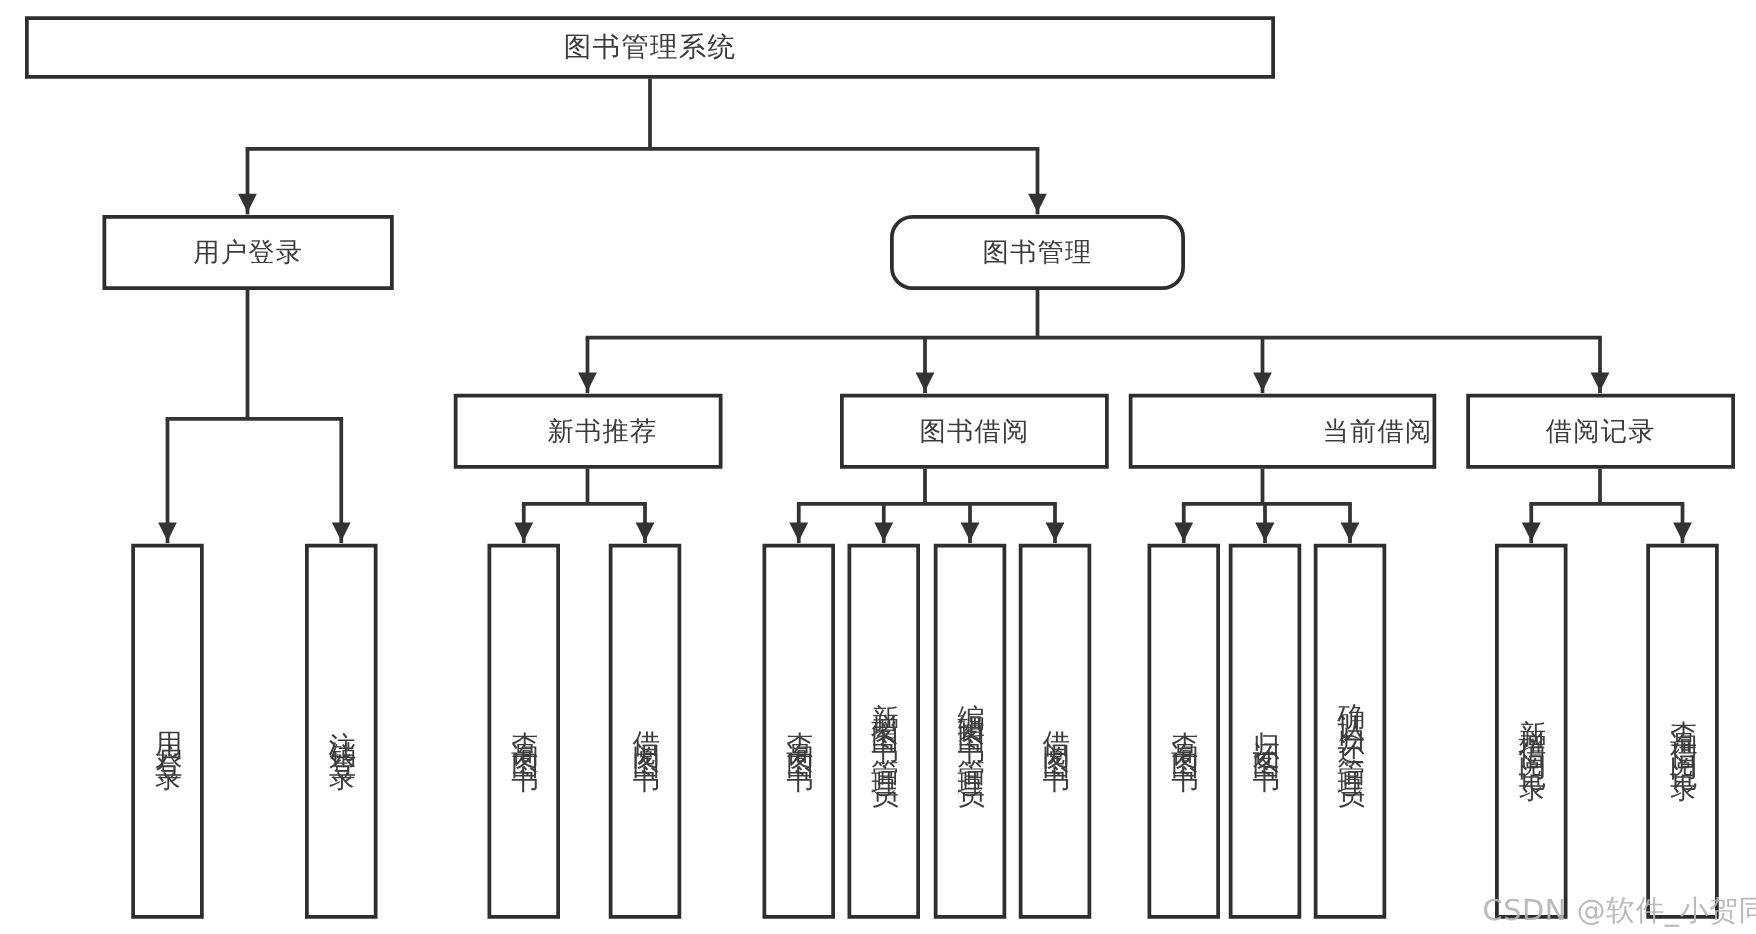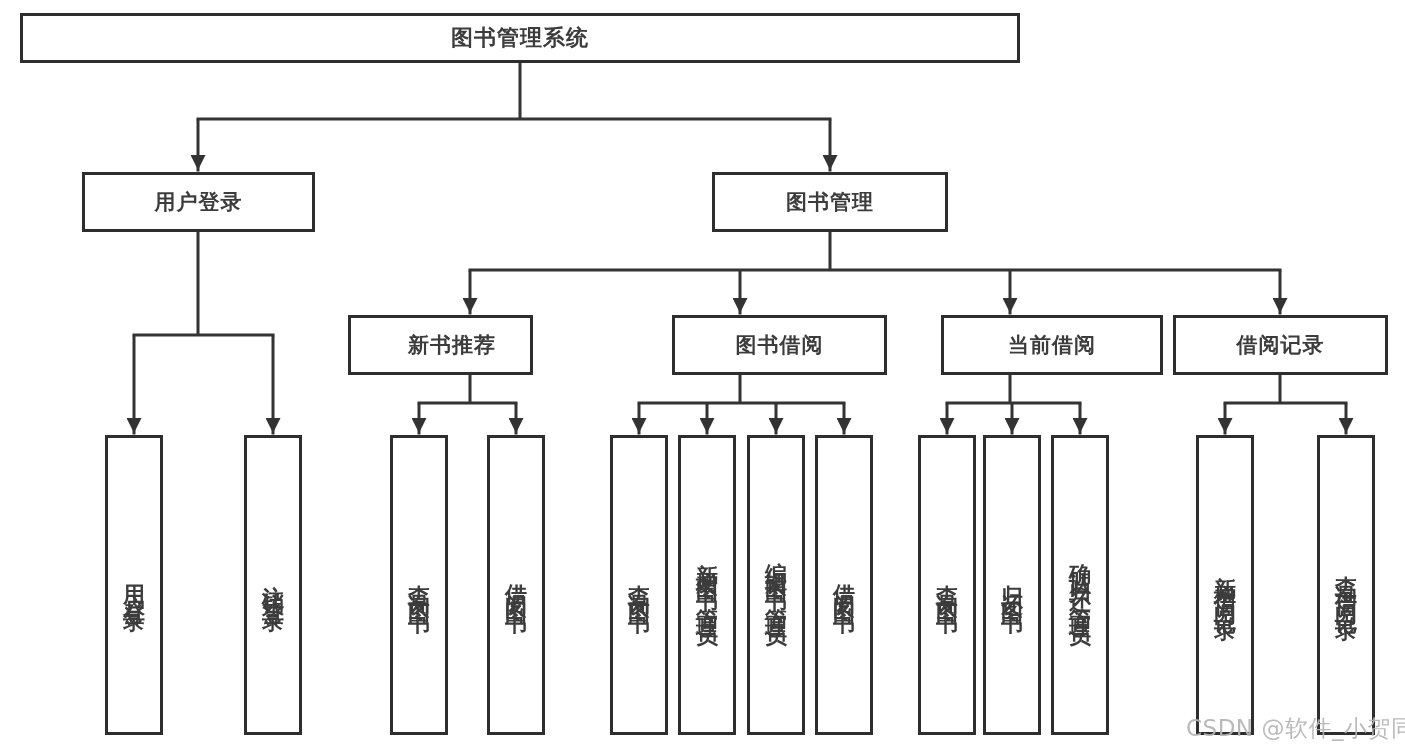--- a/index.html
+++ b/index.html
@@ -33,21 +33,20 @@
   .node {
     position: absolute;
     box-sizing: border-box;
     background: #ffffff;
     border: 3px solid #2e2e2e;
     display: flex;
     align-items: center;
     justify-content: center;
     color: #3c3c3c;
     z-index: 2;
-    font-weight: bold;
   }
   .node .lbl {
     font-size: 21px;
     letter-spacing: 1px;
     white-space: nowrap;
   }
   .node.leaf {
     top: 435px;
     width: 58px;
     height: 300px;
@@ -57,25 +56,25 @@
     font-size: 22px;
     letter-spacing: 9px;
     line-height: 1;
     white-space: nowrap;
   }
   
   #n-root   { left: 20px;  top: 13px;  width: 1000px; height: 50px; }
   #n-root .lbl { font-size: 22px; }
   
   #n-login  { left: 82px;  top: 172px; width: 233px; height: 60px; }
-  #n-mgmt   { left: 712px; top: 172px; width: 236px; height: 60px; }
-  
-  #n-newbook { left: 348px;  top: 315px; width: 185px; height: 60px; padding-left: 23px; }
+  #n-mgmt   { left: 712px; top: 172px; width: 236px; height: 60px; border-radius: 18px; }
+  
+  #n-newbook { left: 363px;  top: 315px; width: 215px; height: 60px; padding-left: 23px; }
   #n-borrow  { left: 633px;  top: 315px; width: 215px; height: 60px; margin-left: 39px; }
-  #n-current { left: 941px;  top: 315px; width: 222px; height: 60px; }
+  #n-current { left: 903px;  top: 315px; width: 246px; height: 60px; justify-content: flex-end; }
   #n-records { left: 1173px; top: 315px; width: 215px; height: 60px; }
   
   #l-login-1 { left: 105px; }
   #l-login-2 { left: 244px; }
   #l-new-1   { left: 390px; }
   #l-new-2   { left: 487px; }
   #l-bor-1   { left: 610px; }
   #l-bor-2   { left: 678px; }
   #l-bor-3   { left: 747px; }
   #l-bor-4   { left: 815px; }

